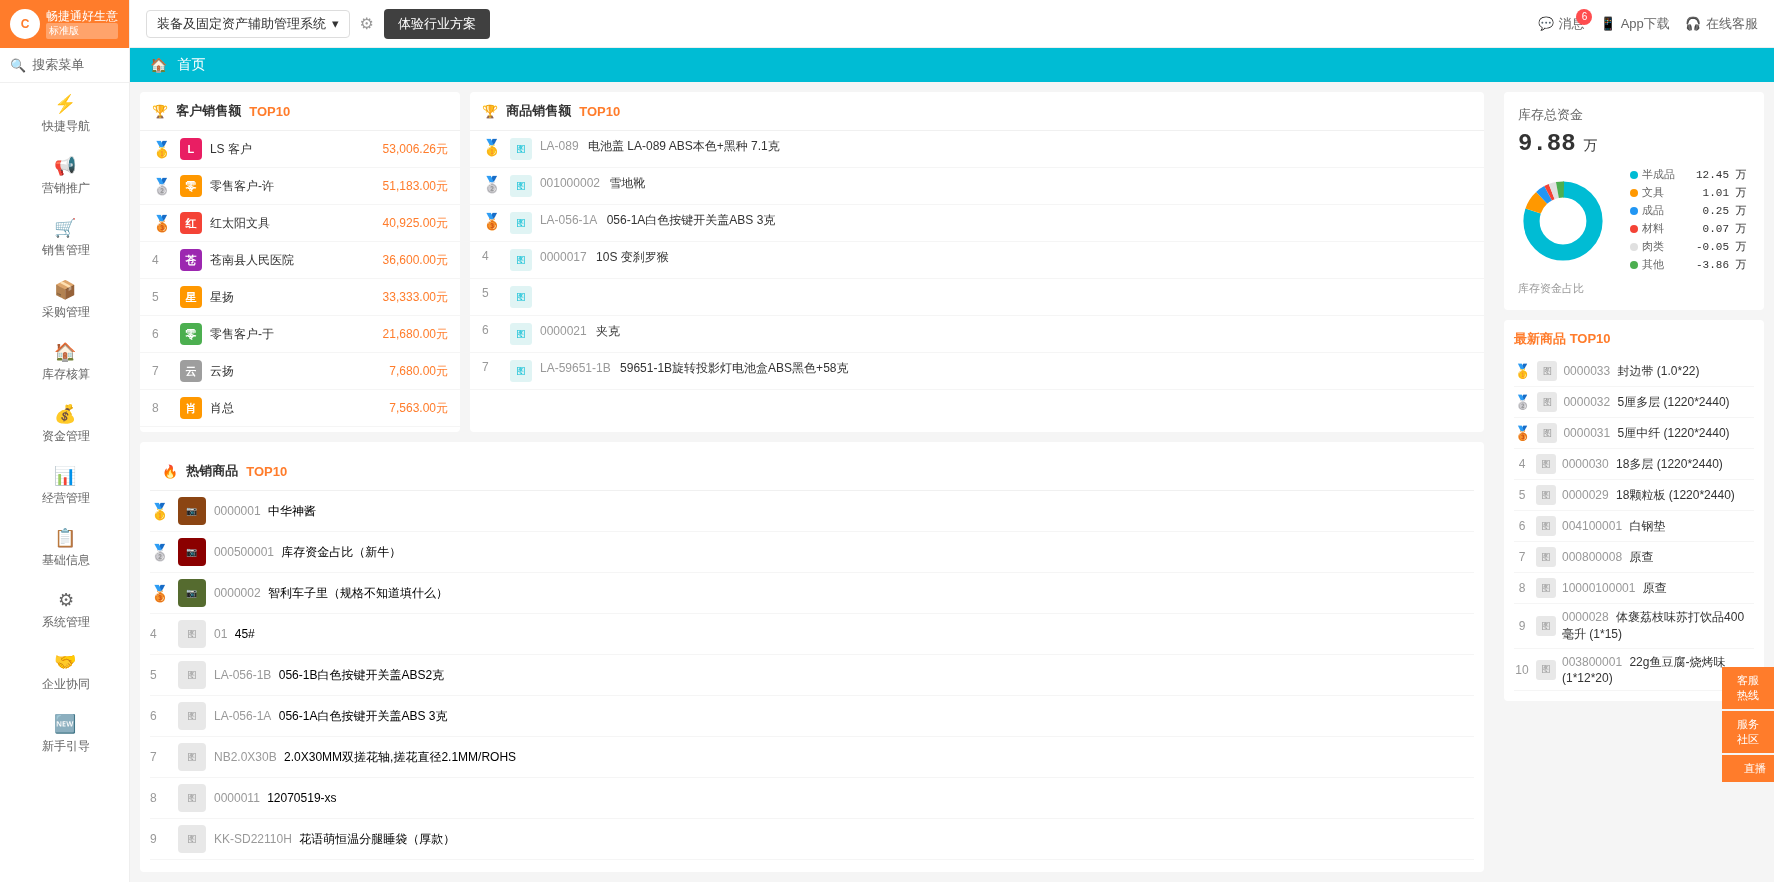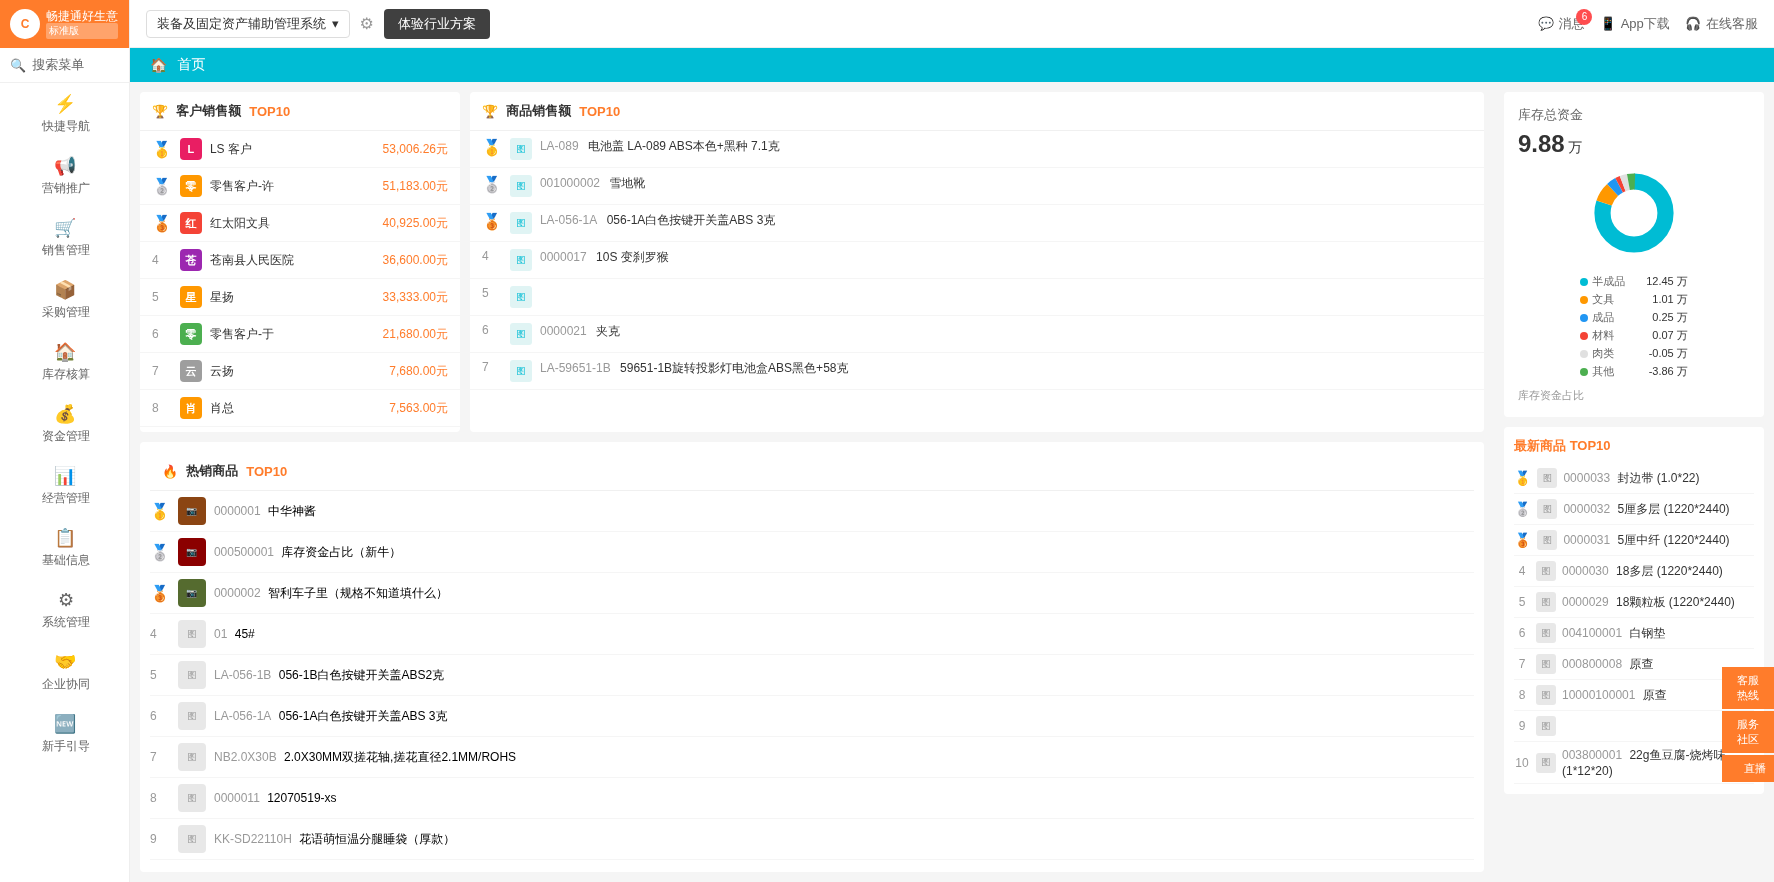--- a/index.html
+++ b/index.html
@@ -129,26 +129,27 @@
       display: flex;
       flex-direction: column;
       gap: 10px;
       padding: 10px;
     }
 
     .stock-card {
       background: #fff;
       border-radius: 4px;
       padding: 14px;
+      font-family: Liberation Mono, monospace;
     }
     .stock-title { font-size: 13px; color: #666; margin-bottom: 6px; }
     .stock-amount { font-size: 24px; font-weight: bold; color: #333; }
     .stock-unit { font-size: 14px; color: #333; }
 
-    .chart-container { display: flex; align-items: center; gap: 16px; margin-top: 10px; flex-direction: column; }
+    .chart-container { display: flex; align-items: center; gap: 22px; margin-top: 10px; }
     .donut-chart { width: 90px; height: 90px; flex-shrink: 0; }
     .legend { font-size: 11px; }
     .legend-item { display: flex; align-items: center; gap: 4px; margin-bottom: 3px; }
     .legend-dot { width: 8px; height: 8px; border-radius: 50%; flex-shrink: 0; }
     .legend-name { color: #666; min-width: 40px; }
     .legend-val { color: #333; margin-left: auto; padding-left: 10px; }
 
     .top10-panel {
       background: #fff;
       border-radius: 4px;
@@ -696,20 +697,24 @@
     <span class="top10-rank">8</span>
     <span class="item-img">图</span>
     <span class="item-info">
       <span class="item-code">10000100001</span>
       <span>原查</span>
     </span>
   </div>
             <div class="top10-item">
     <span class="top10-rank">9</span>
     <span class="item-img">图</span>
+    <span class="item-info">
+      <span class="item-code">0000028</span>
+      <span>体褒荔枝味苏打饮品400毫升 (1*15)</span>
+    </span>
   </div>
             <div class="top10-item">
     <span class="top10-rank">10</span>
     <span class="item-img">图</span>
     <span class="item-info">
       <span class="item-code">003800001</span>
       <span>22g鱼豆腐-烧烤味 (1*12*20)</span>
     </span>
   </div>
           </div>

